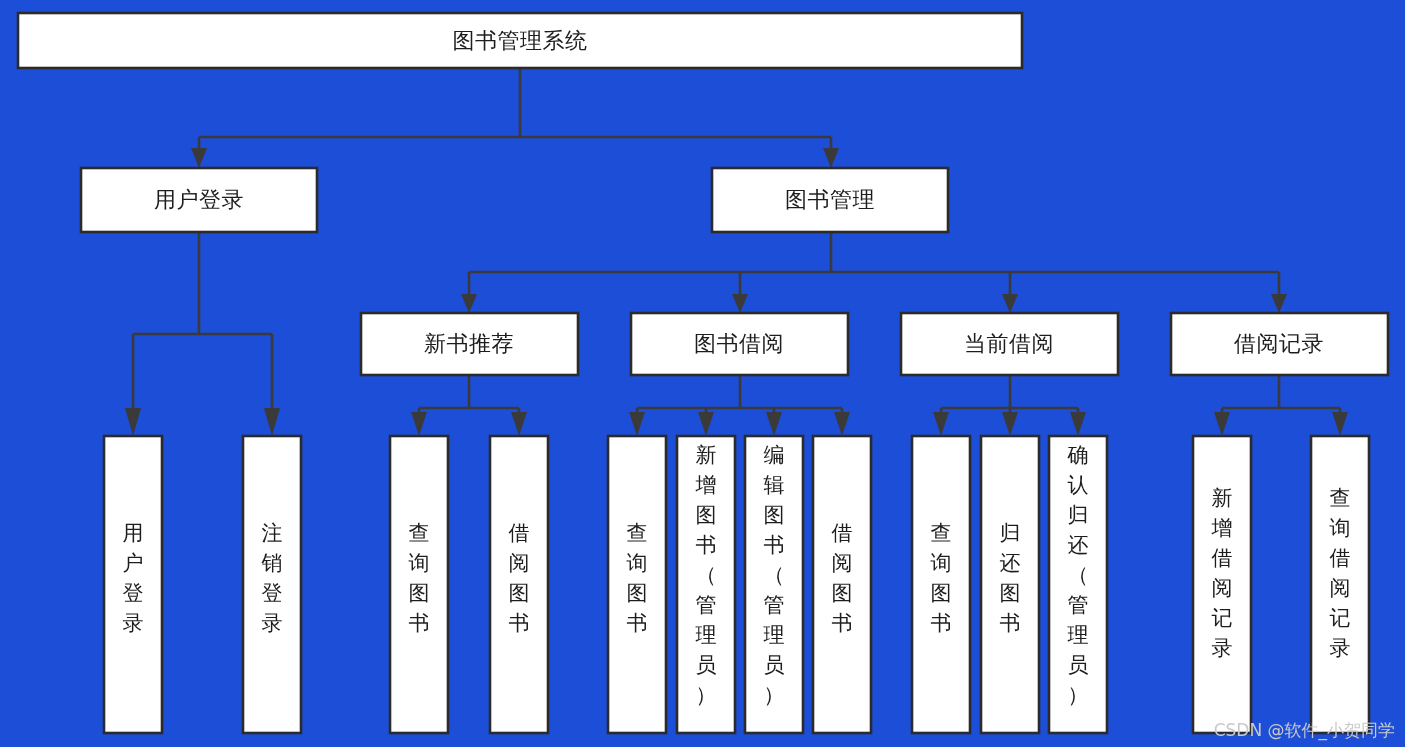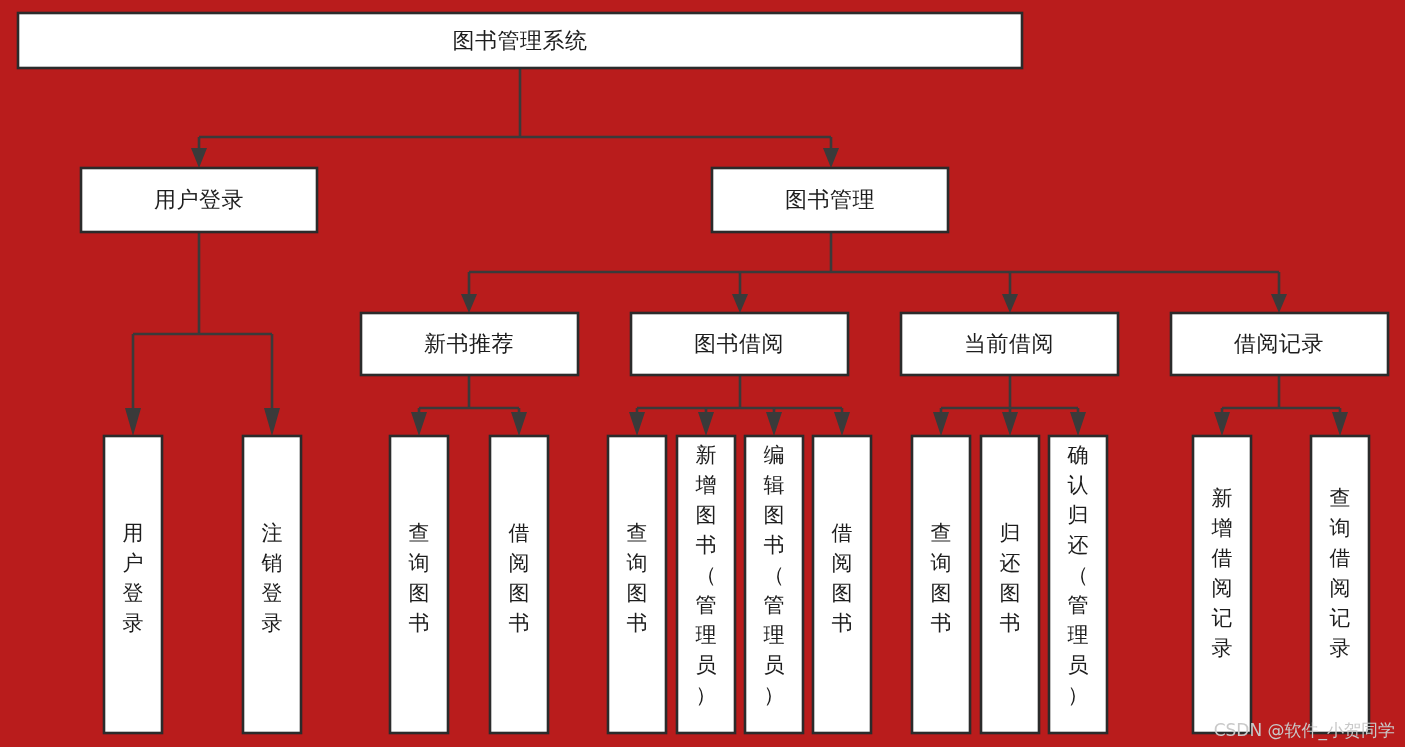--- a/index.html
+++ b/index.html
@@ -10,21 +10,21 @@
   body {
     width: 1405px;
     height: 747px;
     font-family: "DejaVu Sans", "Liberation Sans", sans-serif;
     overflow: hidden;
   }
   #diagram-root {
     position: relative;
     width: 1405px;
     height: 747px;
-    background: #b91c1c;
+    background: #1d4ed8;
   }
   svg.flow {
     position: absolute;
     left: 0;
     top: 0;
     width: 1405px;
     height: 747px;
   }
   .node-rect {
     fill: #ffffff;

